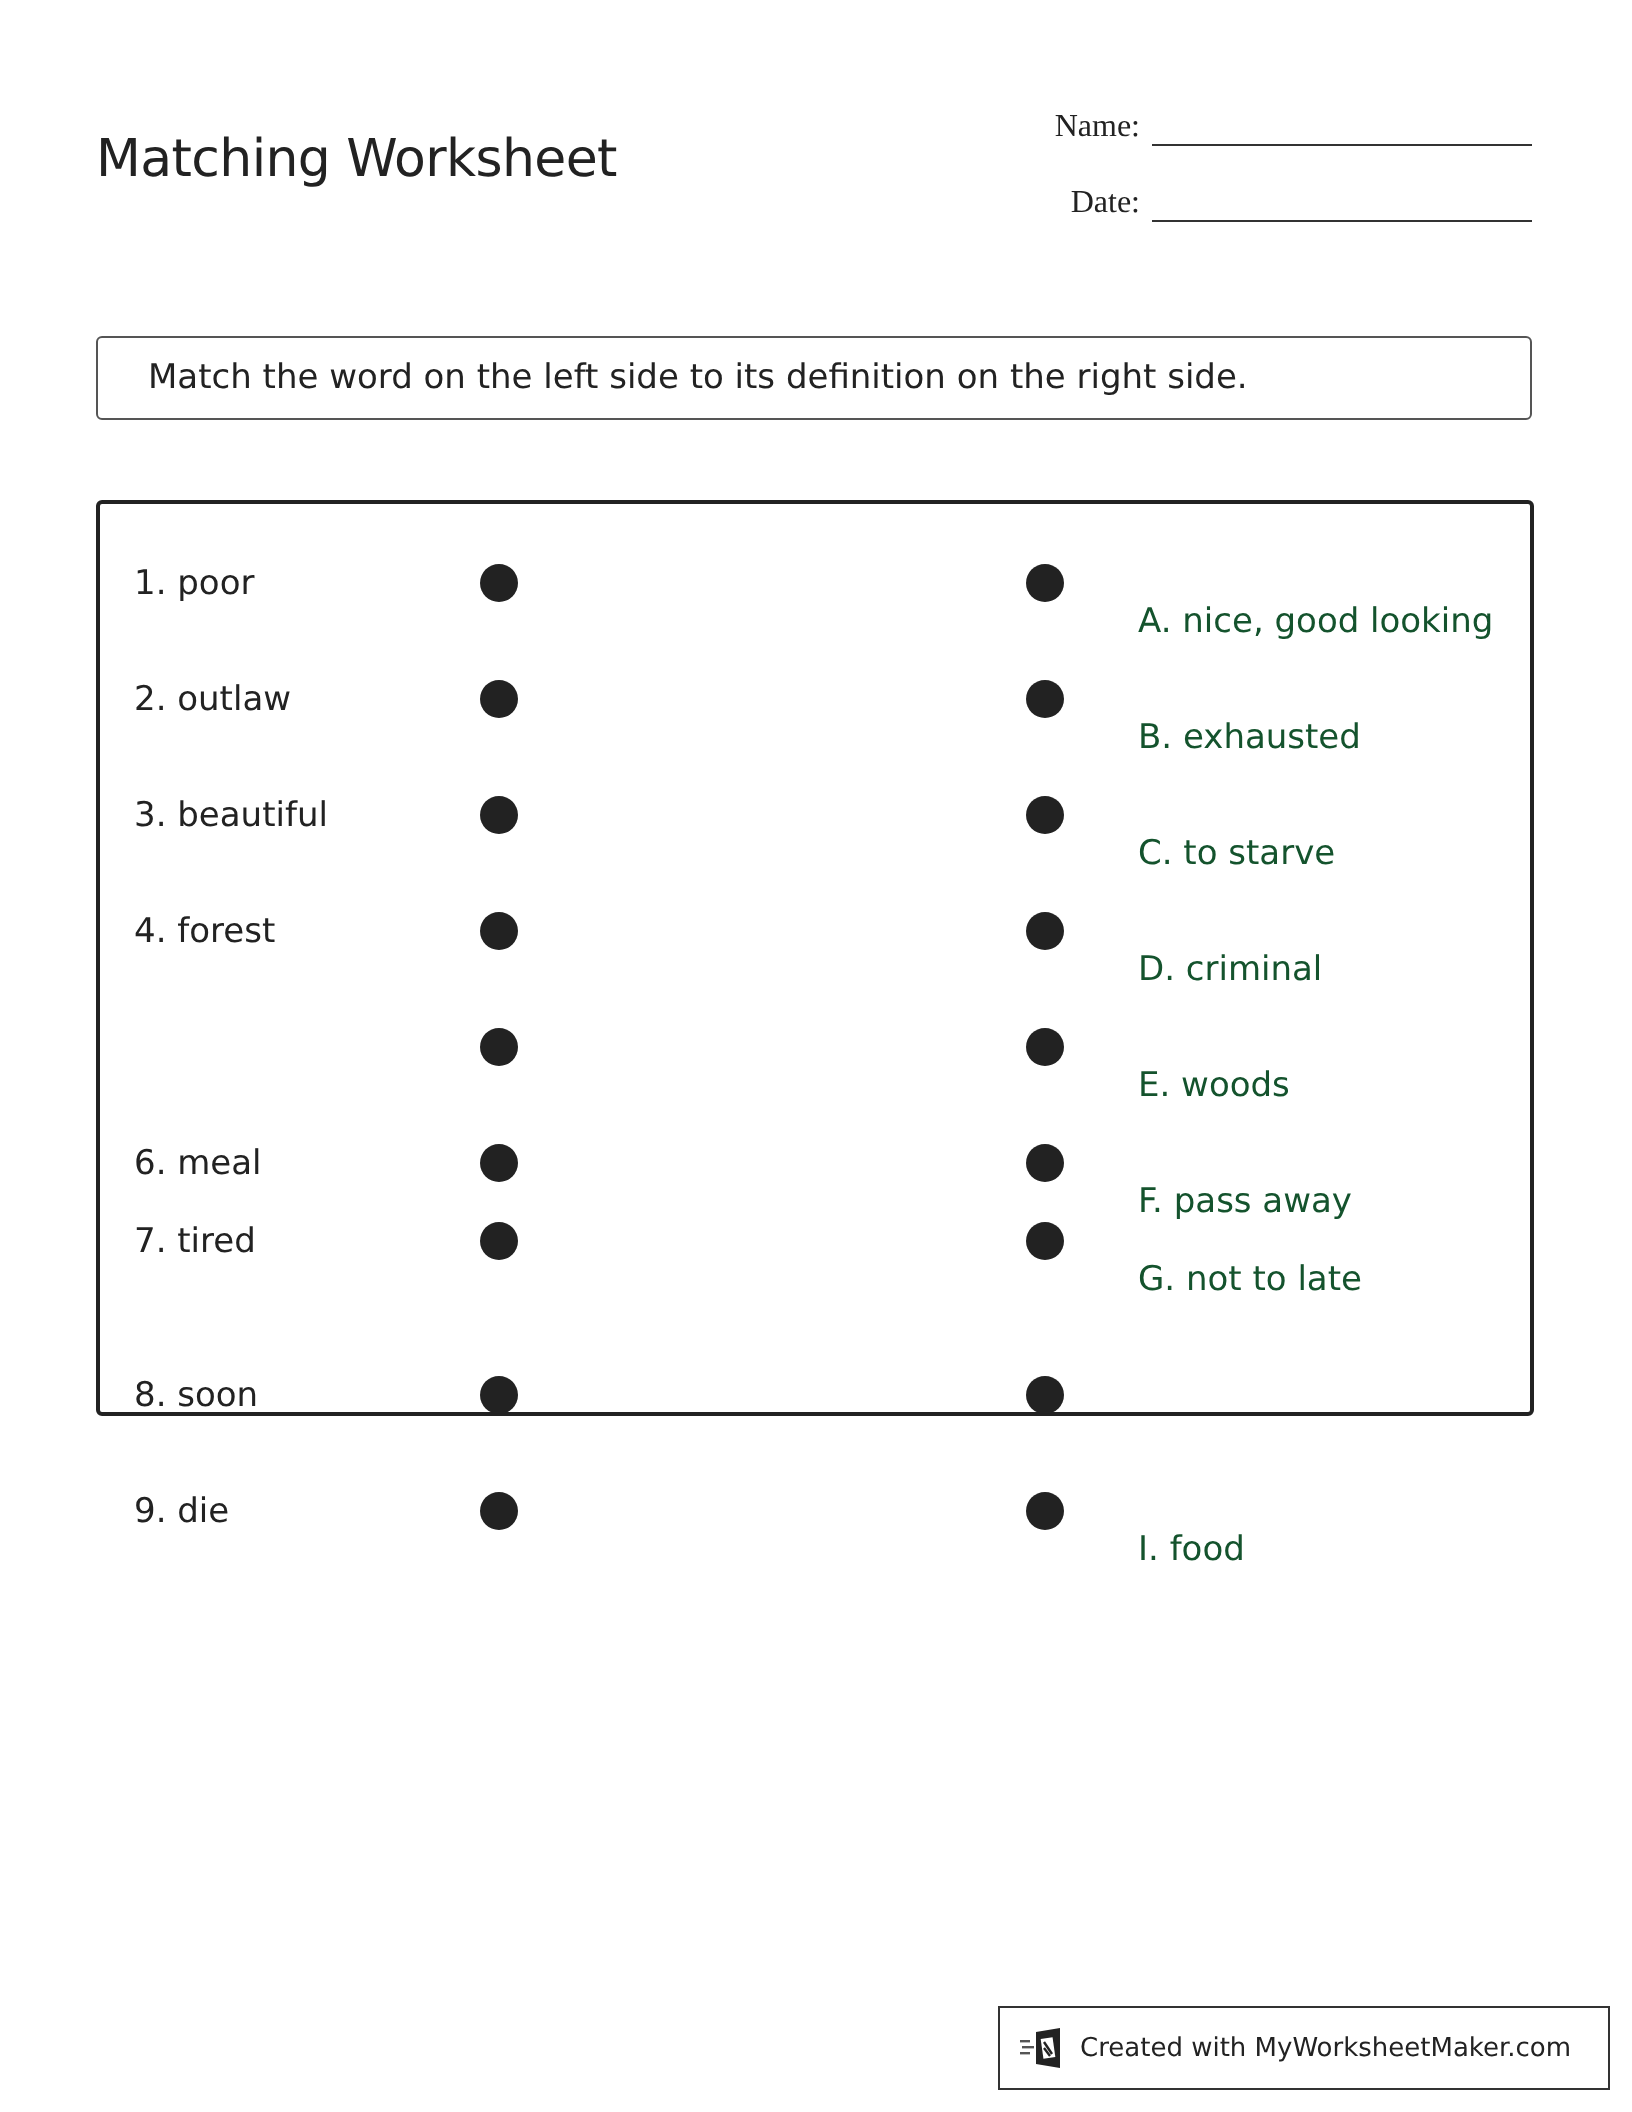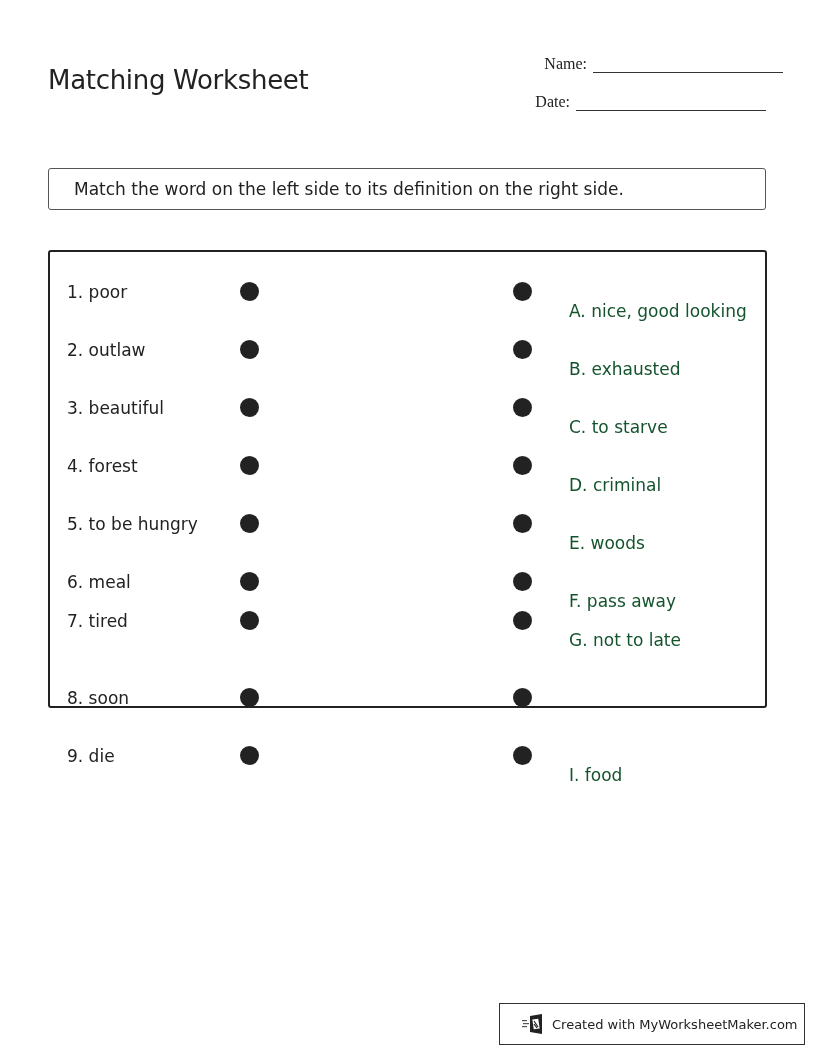--- a/index.html
+++ b/index.html
@@ -5,38 +5,38 @@
   html, body { margin:0; padding:0; background:#ffffff; }
   body { width:816px; height:1056px; position:relative; overflow:hidden; color:#222; }
   .sans { font-family: "DejaVu Sans", "Liberation Sans", sans-serif; }
   .serif { font-family: "Liberation Serif", "DejaVu Serif", serif; }
 
   .title { position:absolute; left:48px; top:48px; font-size:26px; font-weight:normal; color:#222; letter-spacing:-0.3px; }
 
   .field { position:absolute; display:flex; align-items:flex-end; }
   .field .lbl { font-size:16px; color:#222; text-align:right; width:60px; margin-right:6px; }
   .field .line { width:190px; border-bottom:1px solid #333; height:16px; }
-  .field-name { left:527px; top:55px; }
+  .field-name { left:510px; top:55px; }
   .field-date { left:510px; top:93px; }
 
   .instructions { position:absolute; left:48px; top:168px; width:718px; height:42px; box-sizing:border-box;
     border:1px solid #555; border-radius:3px; padding:0 25px; display:flex; align-items:center; font-size:17px; color:#222; }
 
   .match-box { position:absolute; left:48px; top:250px; width:719px; height:458px; box-sizing:border-box;
     border:2px solid #222; border-radius:3px; }
 
   .row { position:absolute; left:0; width:100%; height:30px; }
   .left-word { position:absolute; left:17px; top:0; line-height:30px; font-size:17px; color:#222; }
   .dot { position:absolute; width:19px; height:19px; border-radius:50%; background:#222; top:5px; }
   .dot-left { left:190px; }
   .dot-right { left:463px; }
   .right-def { position:absolute; left:519px; top:0; line-height:30px; font-size:17px; color:#14532d; white-space:nowrap;margin-top:19px; }
 
   .footer { position:absolute; left:499px; top:1003px; width:306px; height:42px; box-sizing:border-box;
-    border:1px solid #333; display:flex; align-items:center; padding-left:22px; font-size:13px; color:#222; }
+    border:1px solid #333; display:flex; align-items:center; padding-left:10px; font-size:13px; color:#222; }
   .footer svg { margin-right:6px; }
 </style>
 </head>
 <body>
 
 <div>
 
   <h1 class="title sans">Matching Worksheet</h1>
 
   <div class="field field-name">
@@ -69,21 +69,20 @@
       <span class="dot dot-right"></span>
       <span class="right-def">C. to starve</span>
     </div>
     <div class="row" style="top:199px">
       <span class="left-word">4. forest</span>
       <span class="dot dot-left"></span>
       <span class="dot dot-right"></span>
       <span class="right-def">D. criminal</span>
     </div>
     <div class="row" style="top:257px">
-      <span class="left-word">5. to be hungry</span>
       <span class="dot dot-left"></span>
       <span class="dot dot-right"></span>
       <span class="right-def">E. woods</span>
     </div>
     <div class="row" style="top:315px">
       <span class="left-word">6. meal</span>
       <span class="dot dot-left"></span>
       <span class="dot dot-right"></span>
       <span class="right-def">F. pass away</span>
     </div>

